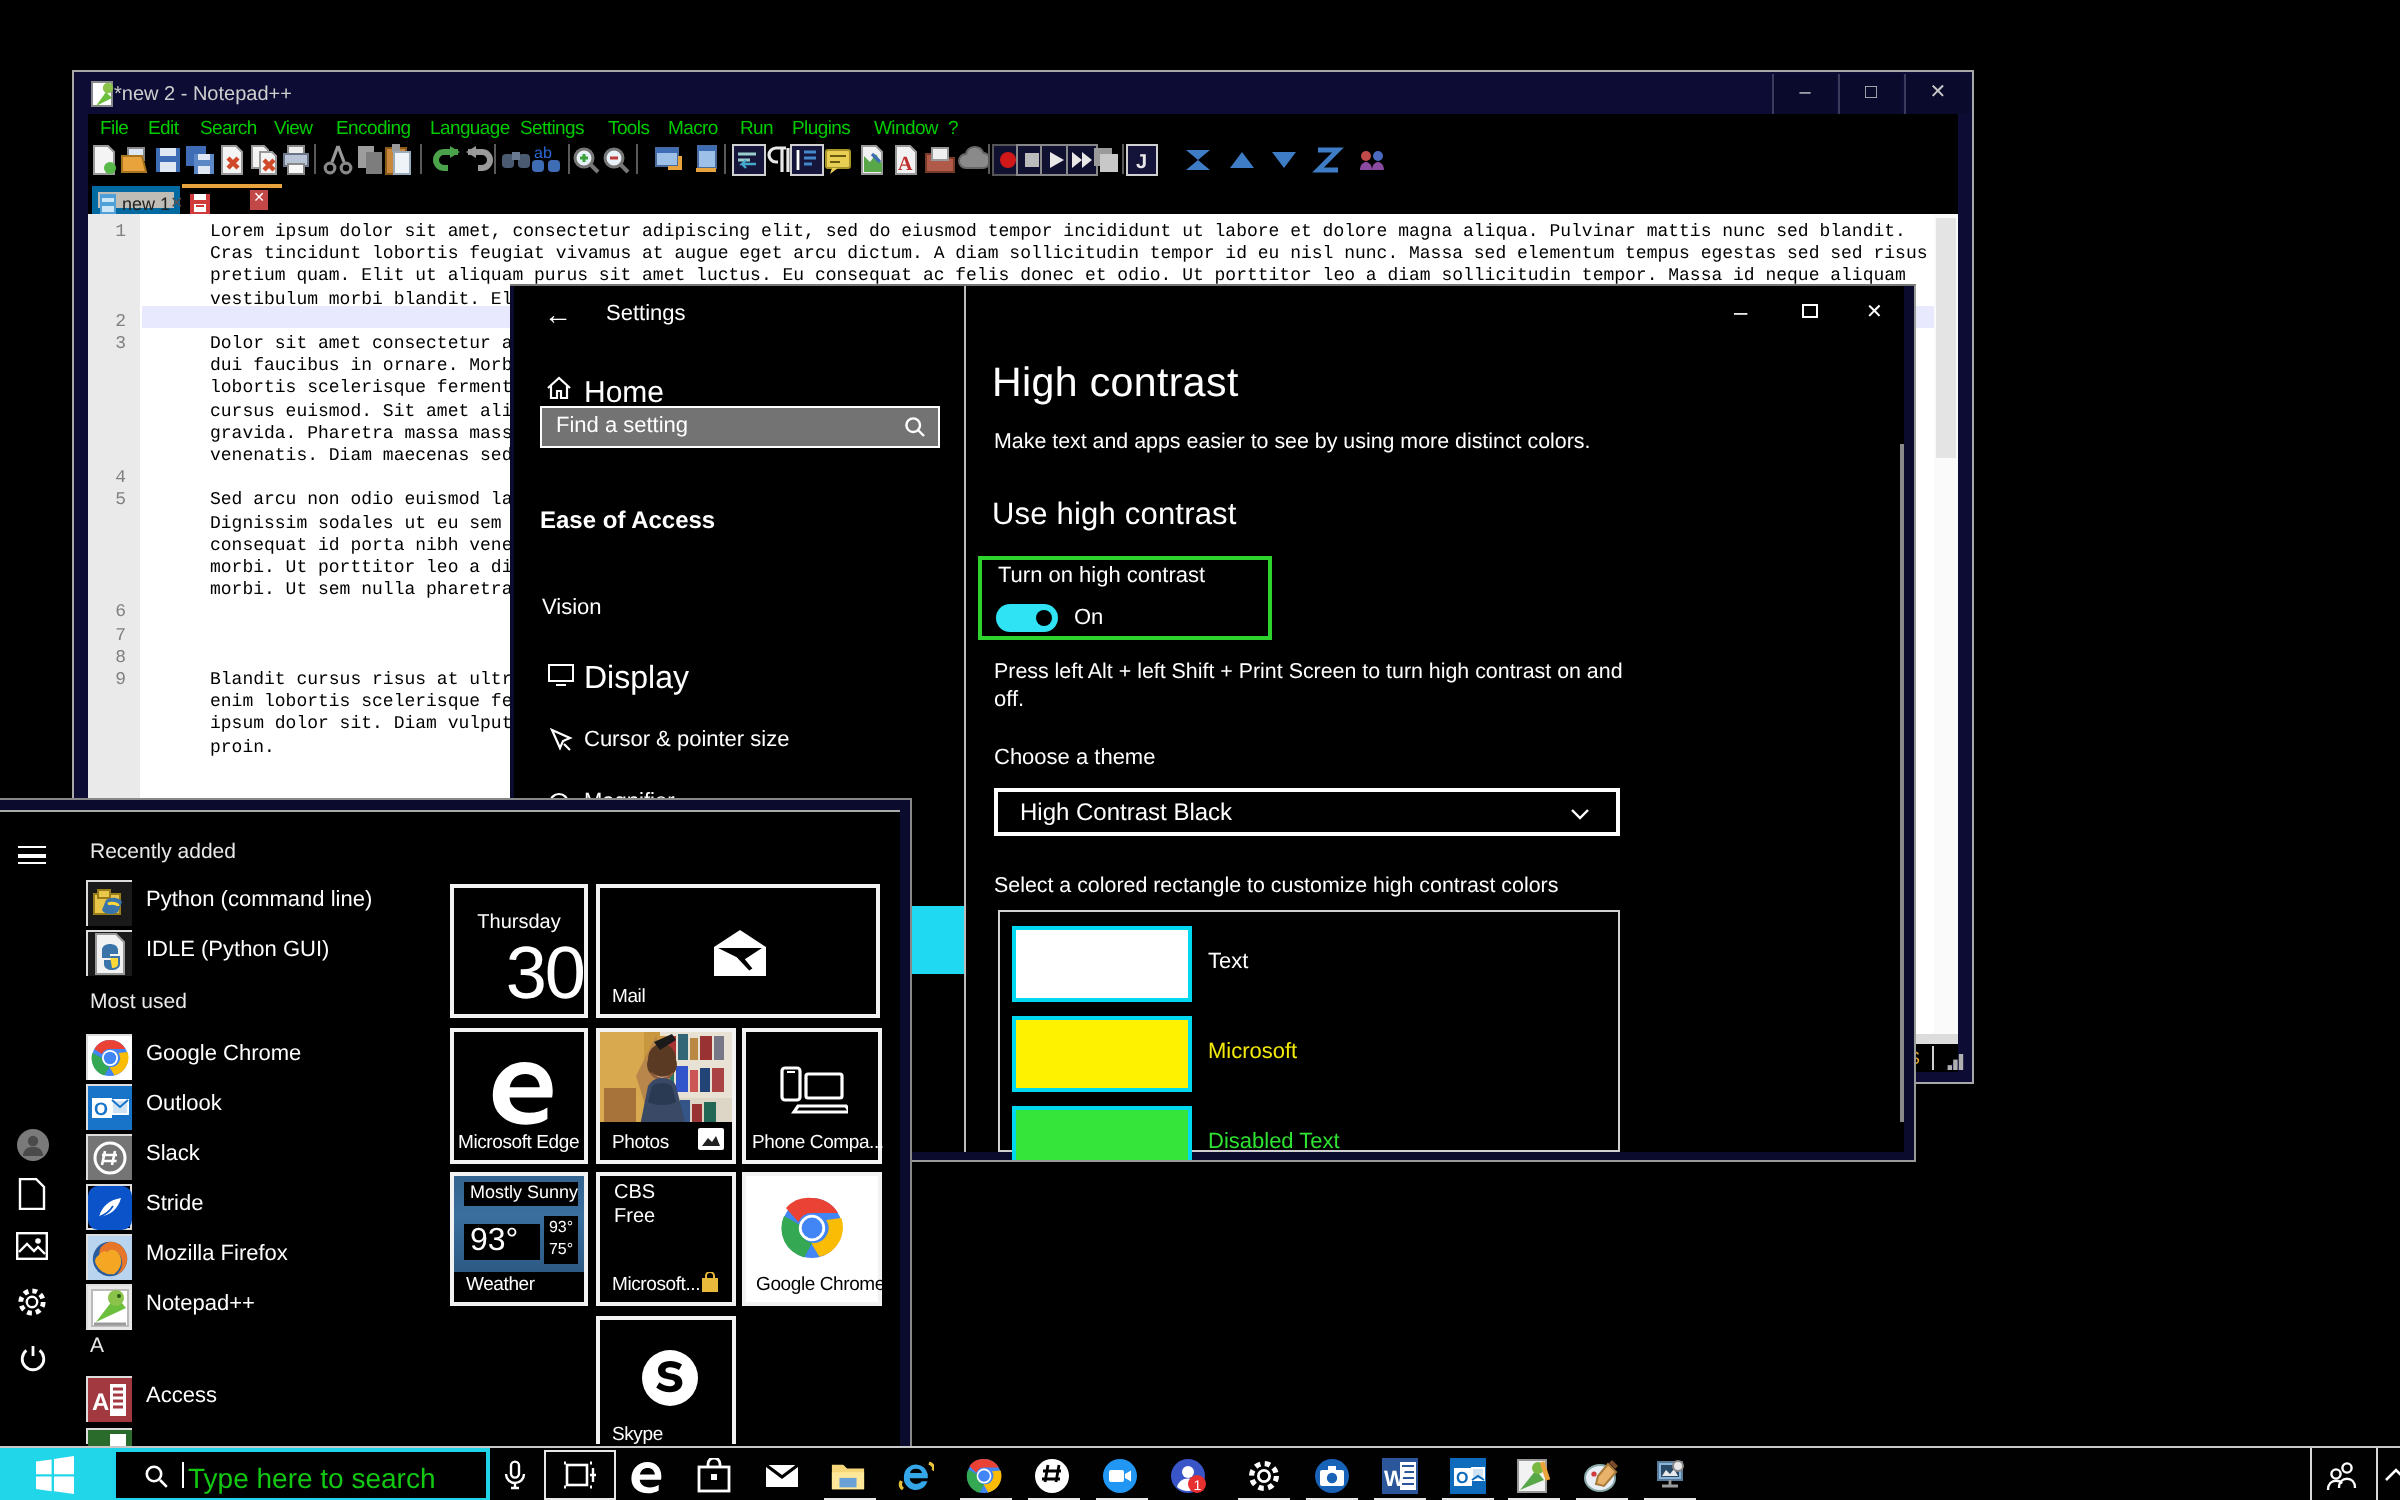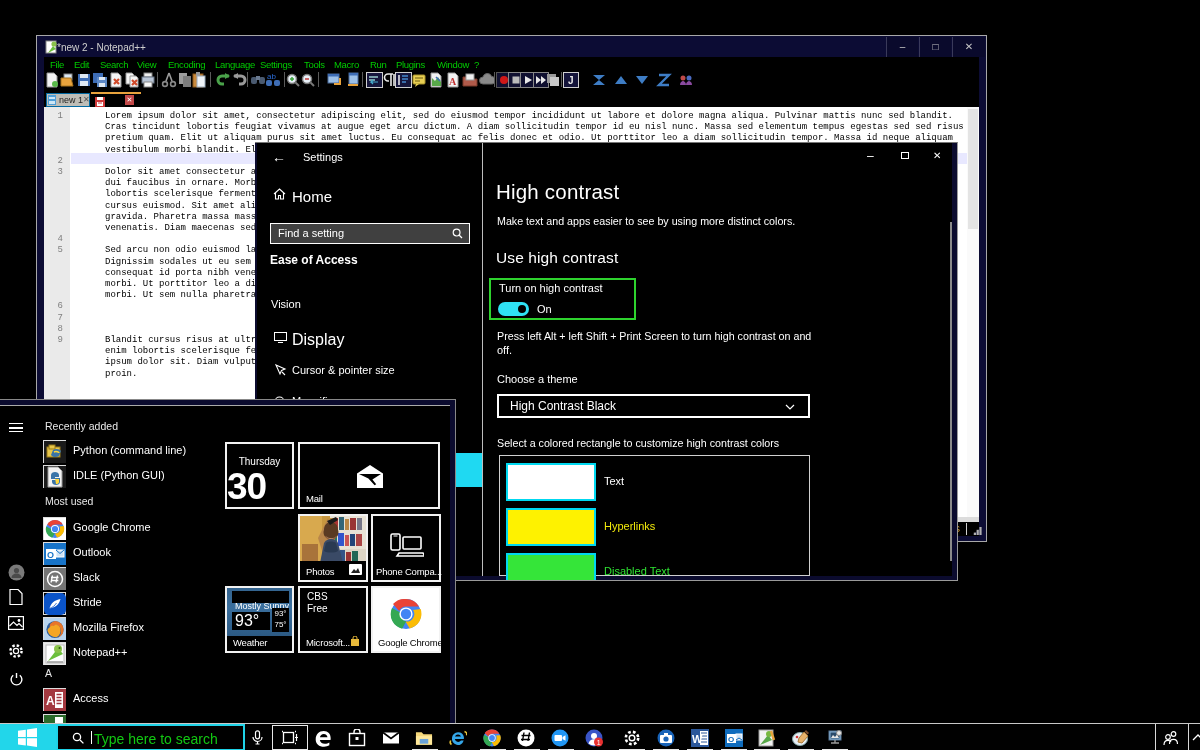--- a/index.html
+++ b/index.html
@@ -244,21 +244,21 @@
       <svg class="tbi" style="left:612px" viewBox="0 0 16 16">
           <path d="M3 3h10L3 13h10" fill="none" stroke="#3e7dc5" stroke-width="2.4"></path>
         </svg>
       <svg class="tbi" style="left:634px" viewBox="0 0 16 16">
           <circle cx="5" cy="6" r="2.5" fill="#c04a4a"></circle>
           <circle cx="11" cy="6" r="2.5" fill="#4a6ac0"></circle>
           <path d="M2 13c0-3 2-4 3-4s3 1 3 4zM8 13c0-3 2-4 3-4s3 1 3 4z" fill="#8a4aa0"></path>
         </svg>
     </div>
     <div id="npp-tabs" class="abs">
-      <div class="abs" style="left:2px;top:1px;width:44px;height:14px;background:#bfbdb6;border:1px solid #0369a1">
+      <div class="abs" style="left:2px;top:1px;width:44px;height:14px;background:#bfbdb6;border:3px solid #0369a1">
         <svg class="abs" style="left:1px;top:1px" width="10" height="10" viewBox="0 0 10 10">
             <rect x="0" y="0" width="8" height="10" fill="#4f9fd8"></rect>
             <rect x="1" y="2" width="6" height="2" fill="#cde6f5"></rect>
             <rect x="1" y="6" width="6" height="3" fill="#cde6f5"></rect>
           </svg>
         <span class="abs" style="left:12px;top:1px;font-size:9px;color:#222">new 1</span>
         <span class="abs" style="left:36px;top:1px;font-size:8px;color:#555">✕</span>
       </div>
       <div class="abs" style="left:47px;top:0;width:50px;height:15px;background:#000;border-top:2px solid #e8a33d">
         <svg class="abs" style="left:4px;top:3px" width="10" height="10" viewBox="0 0 10 10">
@@ -327,21 +327,21 @@
     <div id="settings-inner" class="abs"></div>
     <span class="abs w" style="left:17px;top:6px;font-size:14px">←</span>
     <span class="abs w" style="left:48px;top:8px;font-size:11px">Settings</span>
     <span class="abs w" style="left:612px;top:6px;font-size:12px">–</span>
     <span class="abs w" style="left:646px;top:9px;width:8px;height:7px;border:1px solid #fff"></span>
     <span class="abs w" style="left:678px;top:7px;font-size:10px">✕</span>
     <svg class="abs" style="left:18px;top:45px" width="13" height="12" viewBox="0 0 13 12">
         <path d="M1 6L6.5 1 12 6M2.5 5v6h3V7.5h2V11h3V5" fill="none" stroke="#fff" stroke-width="1.1"></path>
       </svg>
     <span class="abs w" style="left:37px;top:45px;font-size:15px">Home</span>
-    <div class="abs" style="left:15px;top:80px;width:200px;height:21px;border:1.5px solid #fff;background:#404040">
+    <div class="abs" style="left:15px;top:60px;width:200px;height:21px;border:1.5px solid #fff;background:#737373">
       <span class="abs w" style="left:7px;top:3px;font-size:11px">Find a setting</span>
       <svg class="abs" style="right:6px;top:4px" width="11" height="11" viewBox="0 0 11 11">
           <circle cx="4.6" cy="4.6" r="3.4" fill="none" stroke="#fff" stroke-width="1.2"></circle>
           <path d="M7 7l3 3" stroke="#fff" stroke-width="1.2"></path>
         </svg>
     </div>
     <span class="abs w" style="left:15px;top:110px;font-size:12px;font-weight:bold">Ease of Access</span>
     <span class="abs w" style="left:16px;top:155px;font-size:11px">Vision</span>
     <svg class="abs" style="left:19px;top:189px" width="13" height="11" viewBox="0 0 13 11">
         <rect x="0.5" y="0.5" width="12" height="8" fill="none" stroke="#fff"></rect>
@@ -378,21 +378,21 @@
       <span class="abs w" style="left:11px;top:3px;font-size:12px">High Contrast Black</span>
       <svg class="abs" style="right:13px;top:8px" width="10" height="6" viewBox="0 0 10 6">
           <path d="M1 1l4 4 4-4" fill="none" stroke="#fff" stroke-width="1.2"></path>
         </svg>
     </div>
     <span class="abs w" style="left:242px;top:294px;font-size:10.7px">Select a colored rectangle to customize high contrast colors</span>
     <div class="abs" style="left:244px;top:312px;width:311px;height:121px;border:1px solid #d0d0d0">
       <div class="abs" style="left:6px;top:7px;width:90px;height:38px;background:#fff;border:2.5px solid #00d8f0"></div>
       <span class="abs w" style="left:104px;top:19px;font-size:11px">Text</span>
       <div class="abs" style="left:6px;top:52px;width:90px;height:38px;background:#fef200;border:2.5px solid #00d8f0"></div>
-      <span class="abs" style="left:104px;top:64px;font-size:11px;color:#f3ea0b">Hyperlinks</span>
+      <span class="abs" style="left:104px;top:64px;font-size:11px;color:#f3ea0b">Microsoft</span>
       <div class="abs" style="left:6px;top:97px;width:90px;height:38px;background:#35e539;border:2.5px solid #00d8f0"></div>
       <span class="abs" style="left:104px;top:109px;font-size:11px;color:#2ee332">Disabled Text</span>
     </div>
   </div>
   <div id="startmenu" class="abs">
     <div id="sm-inner" class="abs"></div>
     <div class="abs" style="left:9px;top:23px;width:14px;height:9px;border-top:1.6px solid #fff;border-bottom:1.6px solid #fff">
         <div style="margin-top:3.2px;height:1.6px;background:#fff"></div>
       </div>
     <svg class="abs" style="left:8px;top:164px" width="17" height="17" viewBox="0 0 17 17">
@@ -508,28 +508,34 @@
     <span class="smtext" style="top:292px">Access</span>
     <div class="smicon" style="top:314px;height:8px;border-bottom:none">
         <svg width="22" height="8" viewBox="0 0 22 8">
           <rect width="22" height="8" fill="#2a6a2a"></rect>
           <rect x="11" y="2" width="8" height="6" fill="#fff"></rect>
         </svg>
       </div>
 
     <div class="tile" style="left:225px;top:42px;width:69px;height:67px">
       <div class="abs" style="left:0;top:12px;width:100%;text-align:center;font-size:10px">Thursday</div>
-      <div class="abs" style="left:0;top:22px;width:100%;text-align:left;font-size:37px;font-weight:700;letter-spacing:-1px">30</div>
+      <div class="abs" style="left:0;top:22px;width:100%;text-align:right;font-size:37px;font-weight:400;letter-spacing:-1px">30</div>
     </div>
     <div class="tile" style="left:298px;top:42px;width:142px;height:67px">
       <svg class="abs" style="left:57px;top:21px" width="26" height="23" viewBox="0 0 26 23">
           <path d="M0 8.5L13 0l13 8.5V23H0z" fill="#fff"></path>
           <path d="M2 9h22l-8.6 5.6 3.8 4.6-1.6 1-6.2-6.6z" fill="#000"></path>
         </svg>
       <div class="tlabel">Mail</div>
+    </div>
+    <div class="tile" style="left:225px;top:114px;width:69px;height:68px">
+      <svg class="abs" style="left:16px;top:11px" width="36" height="36" viewBox="0 0 34 34">
+          <path d="M3.2 19.6C3.2 10.3 9.7 3.8 18.3 3.8c8.2 0 13.2 5.6 13.2 13.6 0 1.2-.1 2.4-.3 3.2H11.1c.4 4.5 4.1 7.2 9.3 7.2 3.2 0 6.3-.9 8.6-2.5v5.4c-2.6 1.7-6.2 2.7-10 2.7-9.5 0-15.8-5.6-15.8-13.8zm8-3.9h14.2c-.3-3.9-2.9-6.3-6.9-6.3-3.9 0-6.6 2.4-7.3 6.3z" fill="#fff"></path>
+        </svg>
+      <div class="tlabel" style="left:2px">Microsoft Edge</div>
     </div>
     <div class="tile" style="left:298px;top:114px;width:70px;height:68px;overflow:hidden">
       <svg class="abs" style="left:0;top:0" width="66" height="47" viewBox="0 0 66 47" preserveAspectRatio="none">
         <rect width="66" height="47" fill="#c8973f"></rect>
         <rect x="0" y="0" width="22" height="47" fill="#d8a94e"></rect>
         <rect x="2" y="28" width="16" height="19" fill="#a8733a"></rect>
         <rect x="30" y="0" width="36" height="47" fill="#e8e2d5"></rect>
         <rect x="32" y="2" width="6" height="12" fill="#a33"></rect>
           <rect x="39" y="1" width="5" height="13" fill="#367"></rect>
           <rect x="45" y="3" width="4" height="11" fill="#b84"></rect>
@@ -565,21 +571,21 @@
       <svg class="abs" style="left:17px;top:17px" width="34" height="26" viewBox="0 0 34 26">
           <rect x="13" y="4" width="18" height="12" rx="1" fill="none" stroke="#fff" stroke-width="1.6"></rect>
           <path d="M9 20h24l2 3H7z" fill="none" stroke="#fff" stroke-width="1.6"></path>
           <rect x="1" y="1" width="9" height="16" rx="1.5" fill="#000" stroke="#fff" stroke-width="1.6"></rect>
           <path d="M3.5 3h4" stroke="#fff"></path>
         </svg>
       <div class="tlabel" style="left:3px">Phone Compa...</div>
     </div>
     <div class="tile" style="left:225px;top:186px;width:69px;height:67px">
       <div class="abs" style="left:0;top:0;width:100%;height:48px;background:linear-gradient(180deg,#33638e 0%,#3a6f9e 40%,#2c5a84 100%)">
-        <div class="abs" style="left:5px;top:3px;right:3px;height:12px;background:#000;color:#fff;font-size:9px;padding:10px 0 0 3px;white-space:nowrap">Mostly Sunny</div>
+        <div class="abs" style="left:5px;top:3px;right:3px;height:12px;background:#000;color:#fff;font-size:9px;padding:0 0 0 3px;white-space:nowrap">Mostly Sunny</div>
         <div class="abs" style="left:5px;top:24px;width:38px;height:18px;background:#000;color:#fff;font-size:16px;font-weight:300;padding-left:3px;line-height:17px">93°</div>
         <div class="abs" style="right:3px;top:20px;width:17px;height:24px;background:#000;color:#fff;font-size:8px;line-height:11px;text-align:center">93°<br>75°</div>
       </div>
       <div class="tlabel">Weather</div>
     </div>
     <div class="tile" style="left:298px;top:186px;width:70px;height:67px">
       <div class="abs" style="left:7px;top:3px;font-size:10px;line-height:12px">CBS<br>Free</div>
       <div class="tlabel">Microsoft...</div>
       <svg class="abs" style="right:6px;bottom:5px" width="10" height="10" viewBox="0 0 10 10">
           <rect x="1" y="3" width="8" height="7" fill="#e8b93a"></rect>
@@ -589,20 +595,27 @@
     <div class="tile" style="left:371px;top:186px;width:70px;height:67px;background:#fff">
       <svg class="abs" style="left:17px;top:10px" width="32" height="32" viewBox="0 0 32 32">
           <circle cx="16" cy="16" r="15" fill="#4285f4"></circle>
           <path d="M16 1a15 15 0 0 1 13 7.5H16A7.5 7.5 0 0 0 9.2 13L3 6A15 15 0 0 1 16 1z" fill="#ea4335"></path>
           <path d="M30.7 11a15 15 0 0 1-11 19.4L15.5 23.4a7.5 7.5 0 0 0 7.6-11.4z" fill="#fbbc05"></path>
           <path d="M2 10l8.3 4.6a7.5 7.5 0 0 0 5.8 8.8l-4 7.3A15 15 0 0 1 2 10z" fill="#34a853"></path>
           <circle cx="16" cy="16" r="6.6" fill="#fff"></circle>
           <circle cx="16" cy="16" r="5.2" fill="#4285f4"></circle>
         </svg>
       <div class="tlabel" style="color:#000;left:5px">Google Chrome</div>
+    </div>
+    <div class="tile" style="left:298px;top:258px;width:70px;height:64px;border-bottom:none">
+      <svg class="abs" style="left:20px;top:14px" width="30" height="30" viewBox="0 0 30 30">
+          <circle cx="15" cy="15" r="14" fill="#fff"></circle>
+          <path d="M15 6.5c-3.6 0-6 1.9-6 4.6 0 5.9 8.5 3.4 8.5 6.3 0 1-1 1.7-2.5 1.7-1.7 0-3.8-.8-5.3-2l-1.6 2.6c1.8 1.5 4.3 2.4 6.9 2.4 3.7 0 6.2-1.9 6.2-4.7 0-6-8.5-3.6-8.5-6.3 0-.9.9-1.5 2.3-1.5 1.4 0 3 .5 4.5 1.4l1.5-2.7c-1.6-1.1-3.7-1.8-6-1.8z" fill="#000"></path>
+        </svg>
+      <div class="tlabel" style="bottom:-1px">Skype</div>
     </div>
   </div>
   <div id="taskbar" class="abs">
     <div class="abs" style="left:0;top:0;width:56px;height:27px;background:#22d6ea">
       <svg class="abs" style="left:18px;top:4px" width="19" height="19" viewBox="0 0 19 19">
           <path d="M0 2.8L7.8 1.7v7.4H0zM9 1.5L19 0v9.1H9zM0 10.2h7.8v7.4L0 16.5zM9 10.2h10V19L9 17.6z" fill="#fff"></path>
         </svg>
     </div>
     <div class="abs" style="left:56px;top:0;width:189px;height:27px;background:#000;border:2px solid #1fd3e8">
       <svg class="abs" style="left:14px;top:6px" width="12" height="12" viewBox="0 0 12 12">

